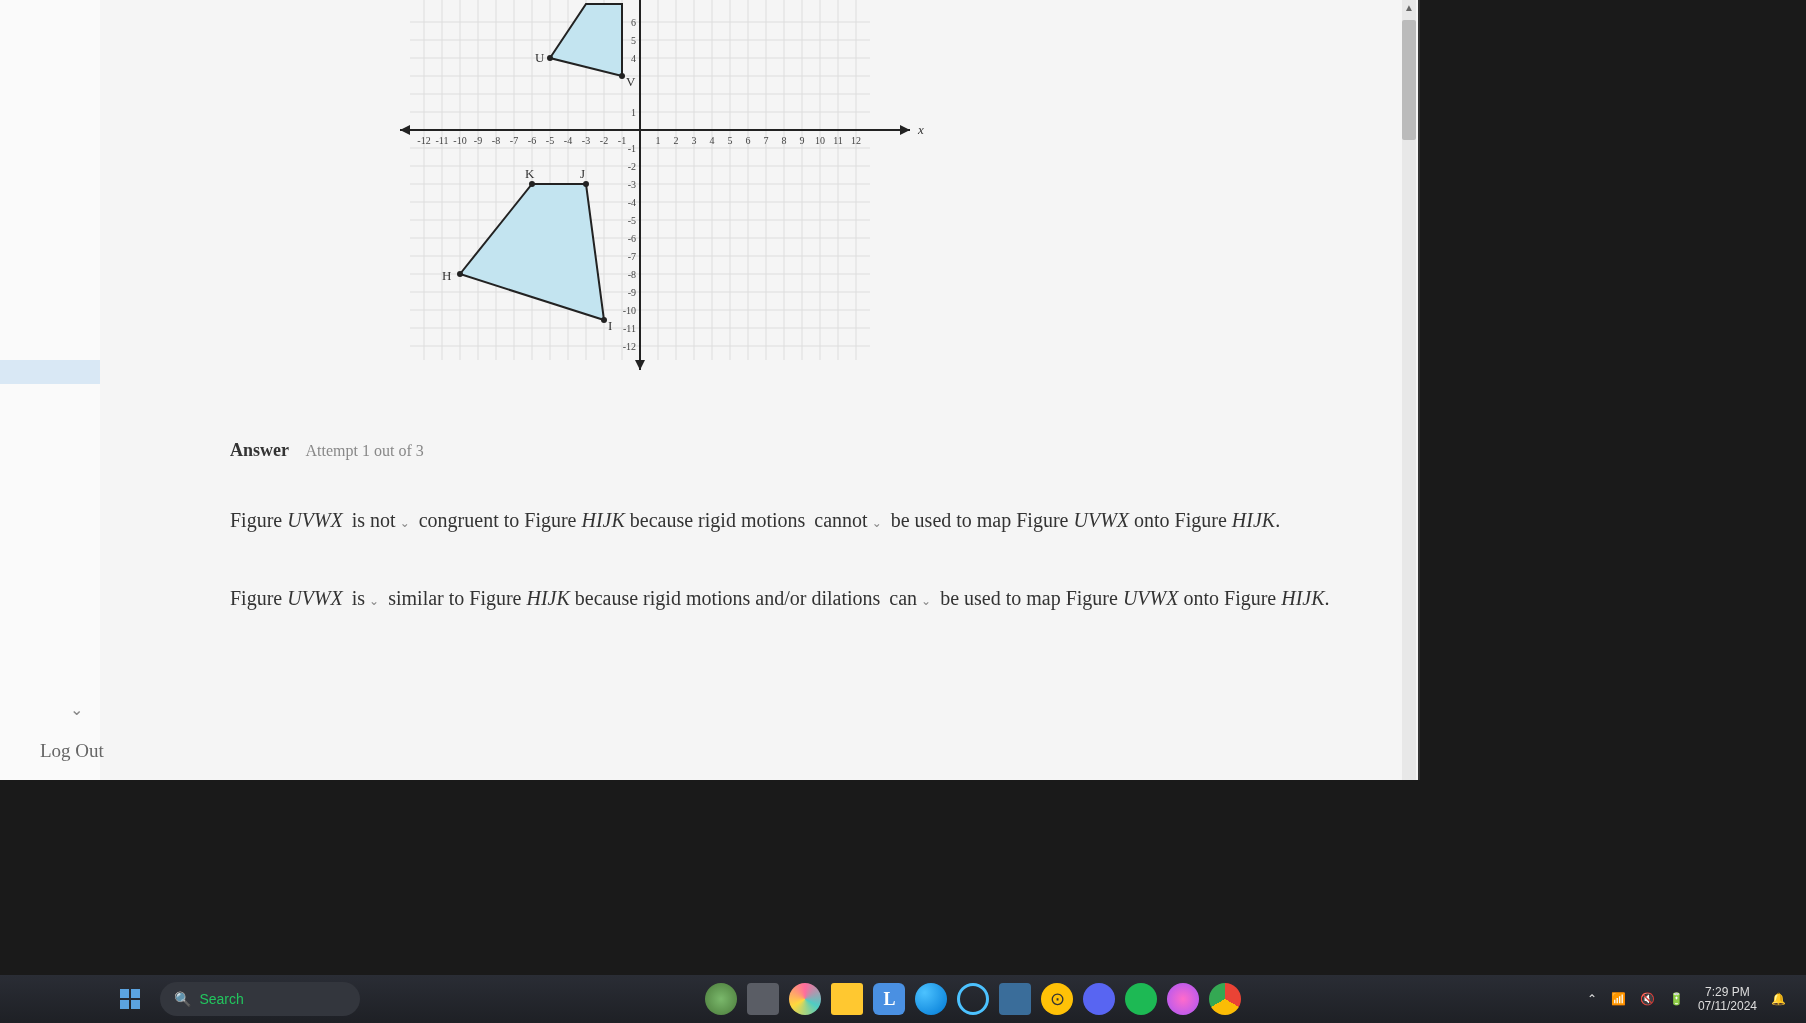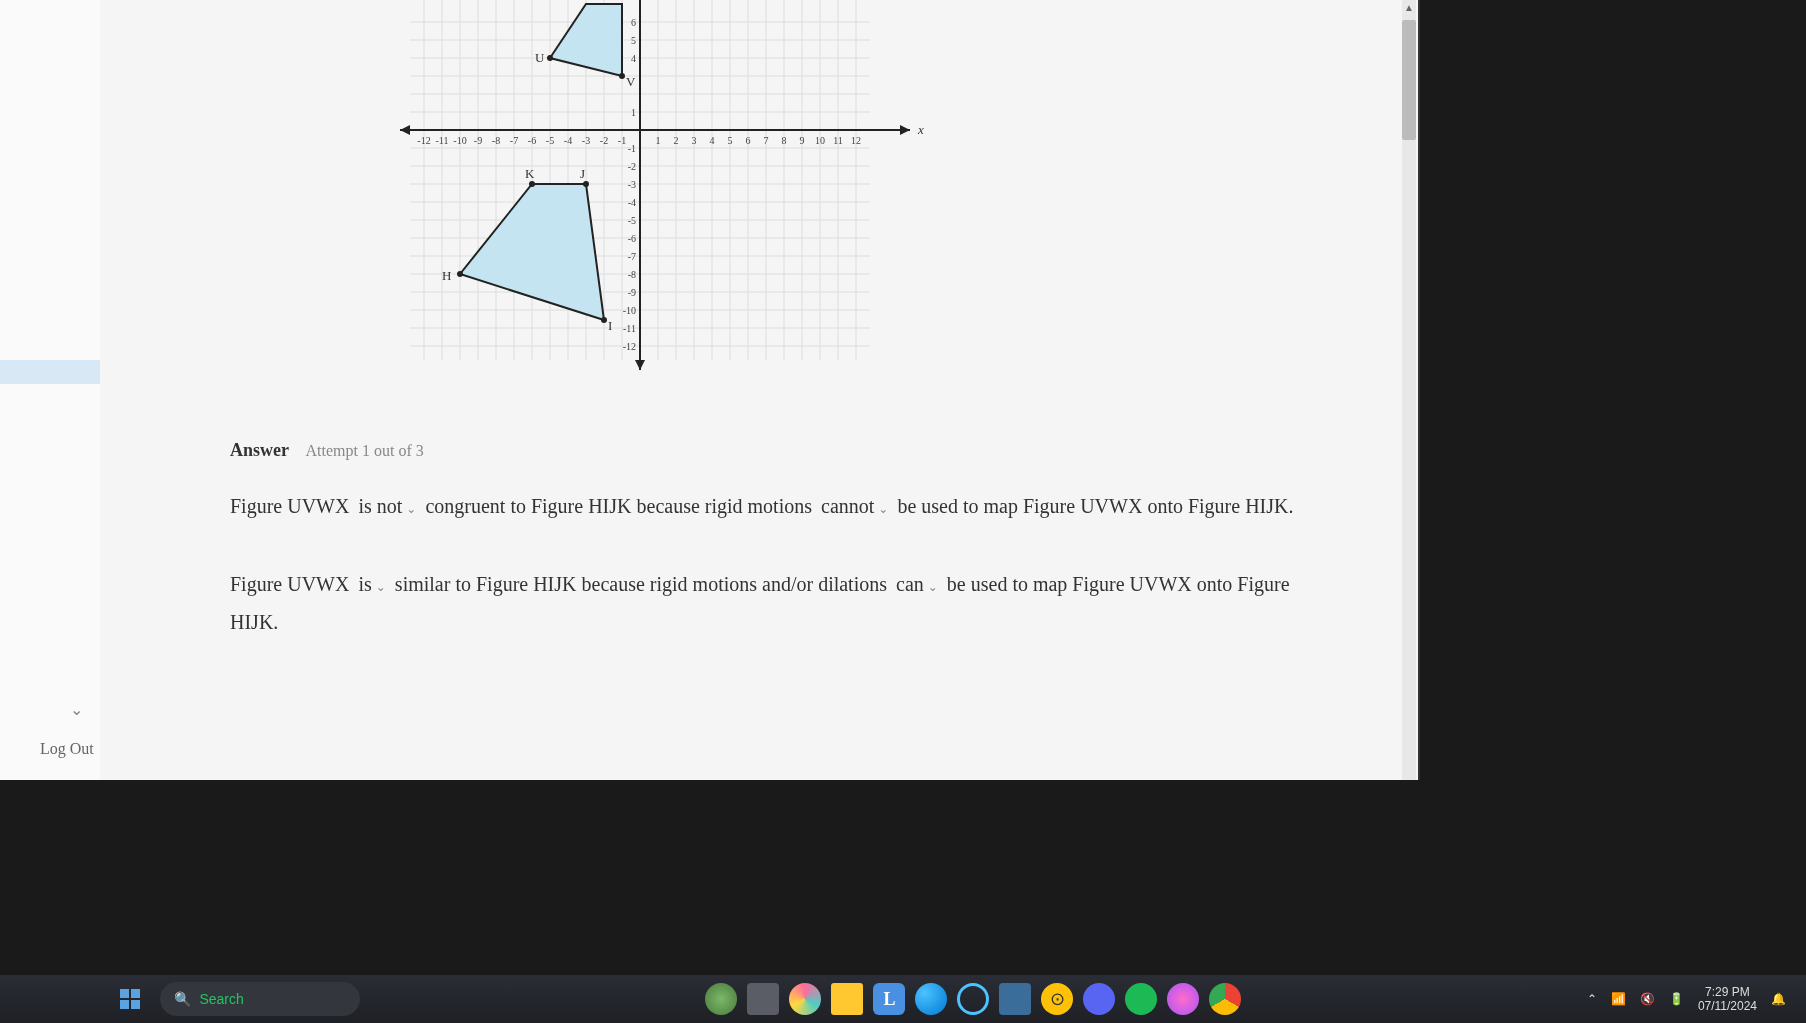--- a/index.html
+++ b/index.html
@@ -42,21 +42,21 @@
       top: 360px;
       width: 100px;
       height: 24px;
       background: #d9e8f5;
     }
     .logout {
       position: absolute;
       left: 40px;
       top: 740px;
       color: #666;
-      font-size: 16px;
+      font-size: 19px;
       cursor: pointer;
     }
     .main-content {
       position: absolute;
       left: 210px;
       top: 0;
       width: 1200px;
       height: 780px;
     }
     .graph-container {
@@ -72,38 +72,39 @@
     }
     .answer-section {
       position: absolute;
       left: 20px;
       top: 440px;
       width: 1100px;
     }
     .answer-header {
       font-size: 18px;
       color: #333;
-      margin-bottom: 26px;
+      margin-bottom: 40px;
     }
     .answer-label {
       font-weight: bold;
     }
     .attempt {
       color: #888;
       font-weight: normal;
       margin-left: 12px;
       font-size: 16px;
     }
     .answer-text {
       font-size: 20px;
       color: #333;
       line-height: 1.9;
       margin-bottom: 40px;
     }
     .italic {
+      font-style: italic;
     }
     .dropdown {
       display: inline-block;
       color: #333;
       cursor: pointer;
       padding: 0 4px;
       font-family: Liberation Serif, serif;
     }
     .dropdown-chev {
       font-size: 12px;

